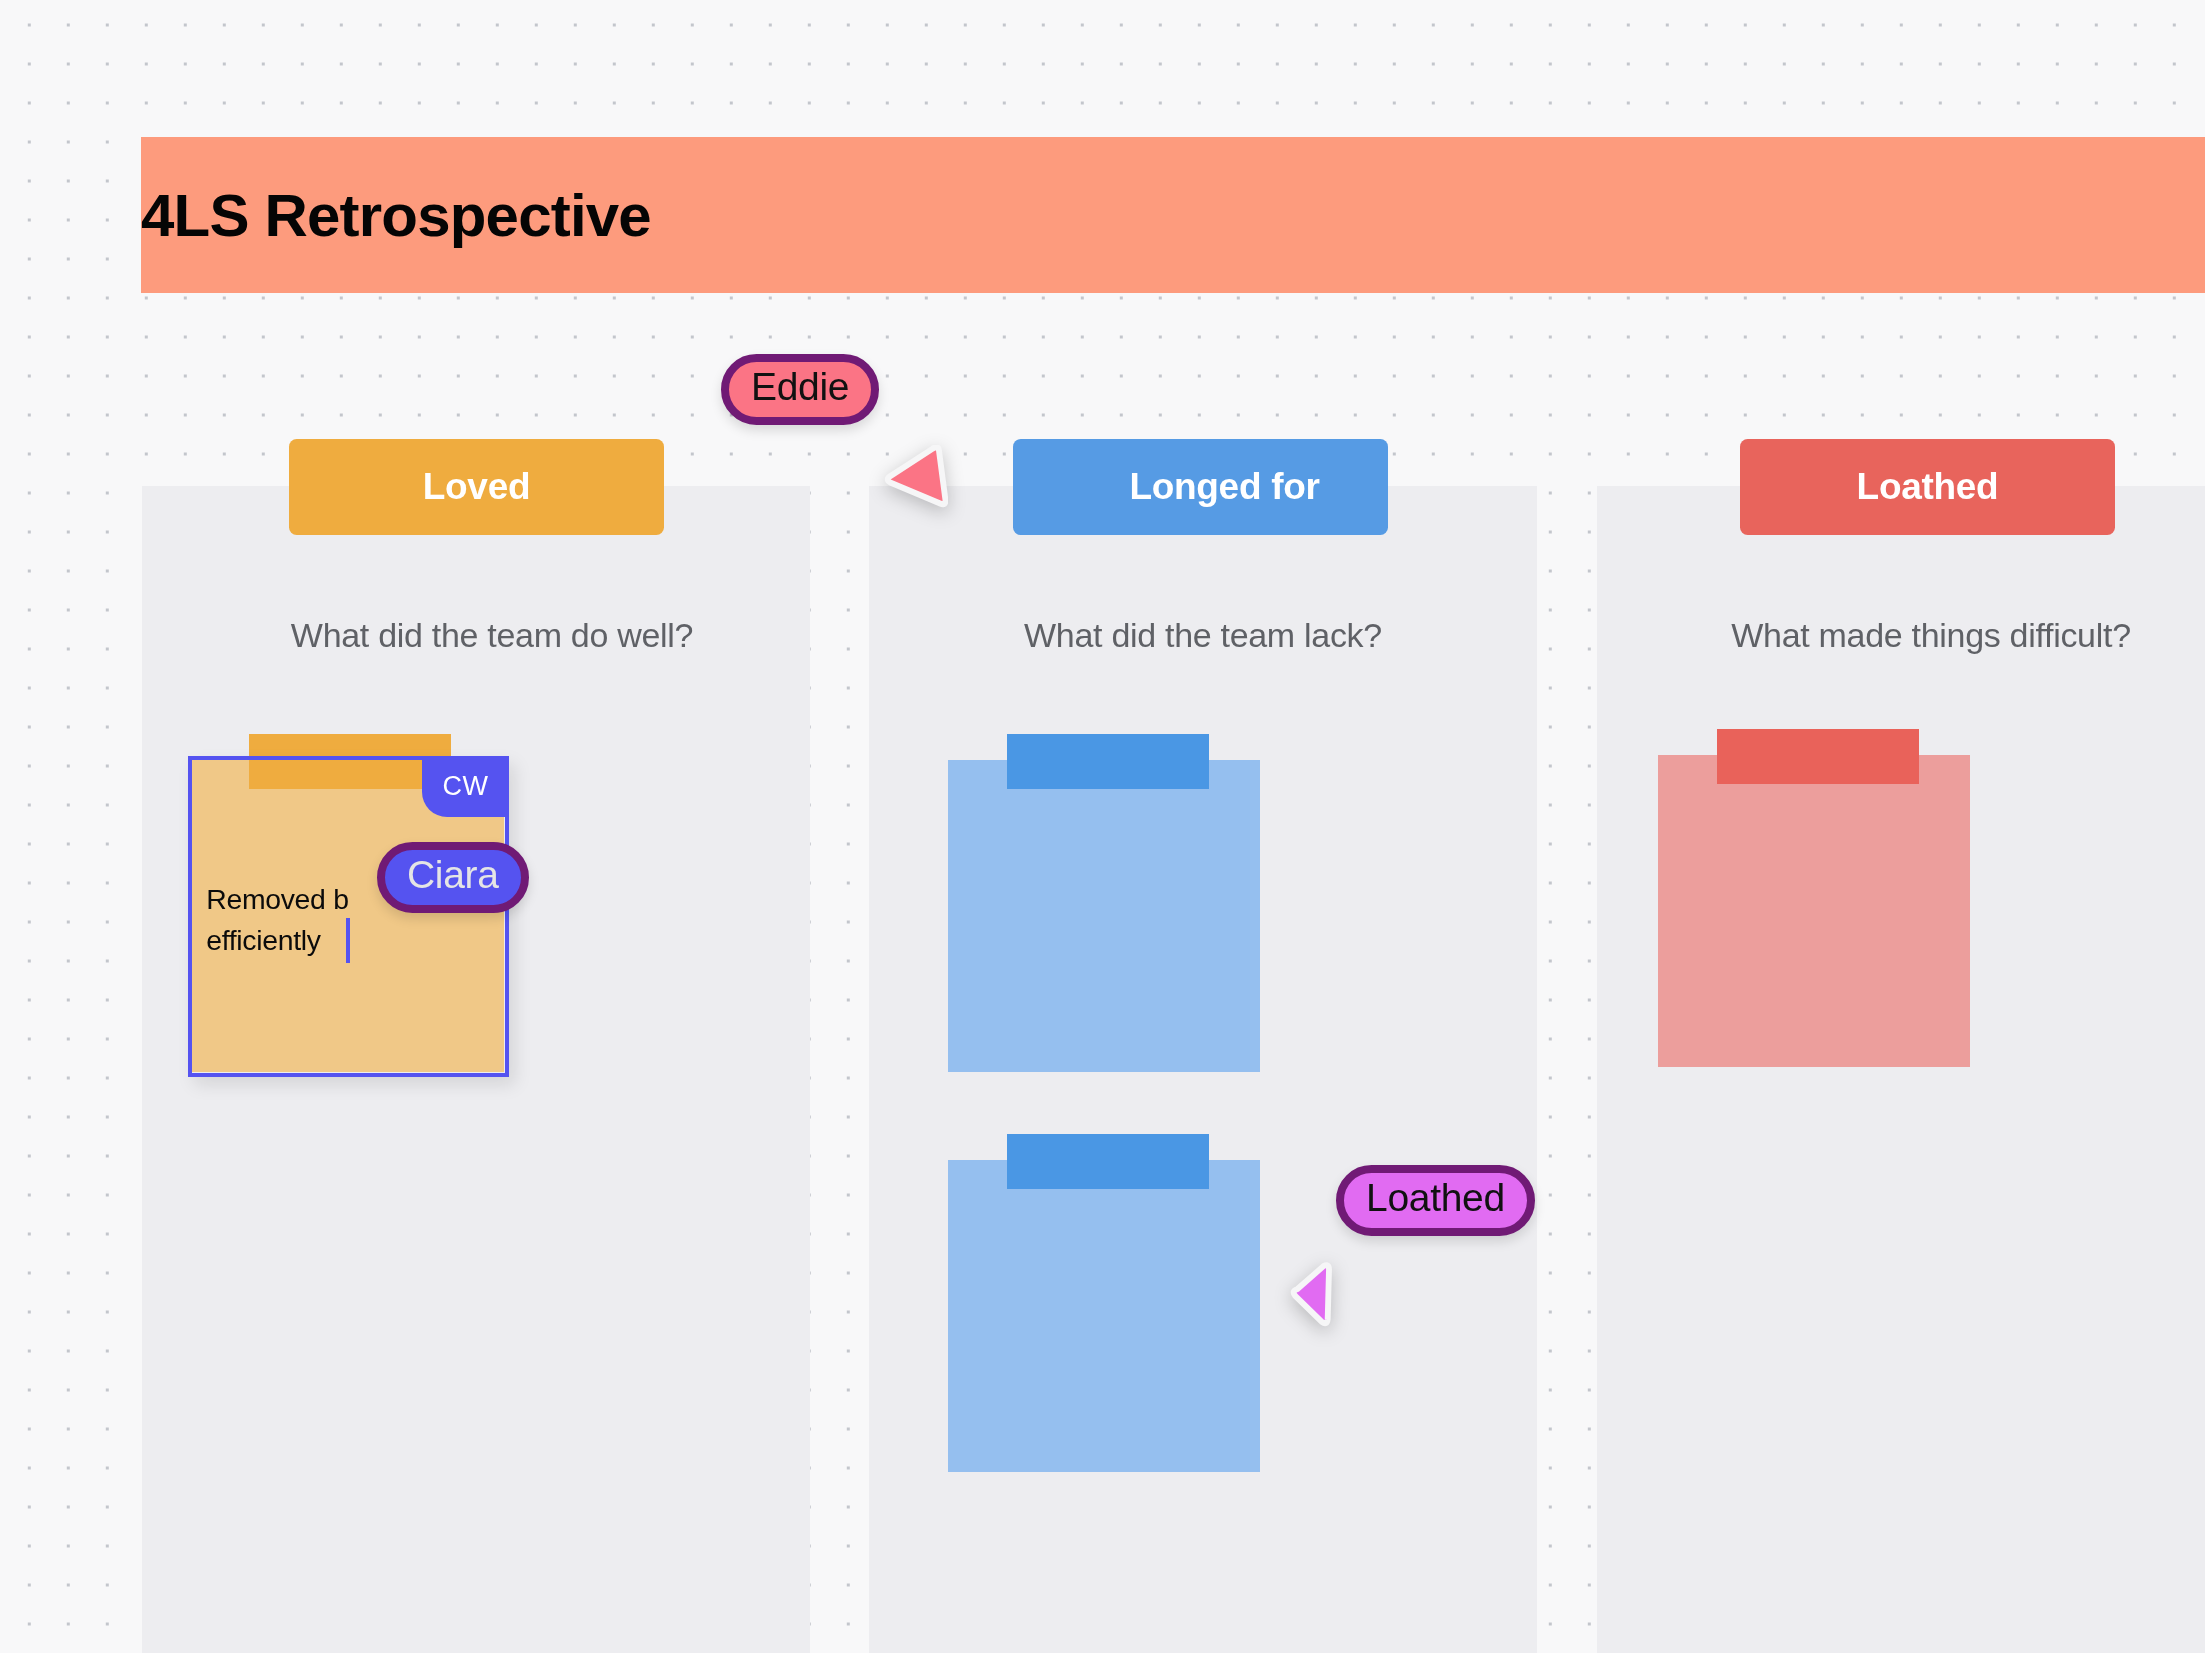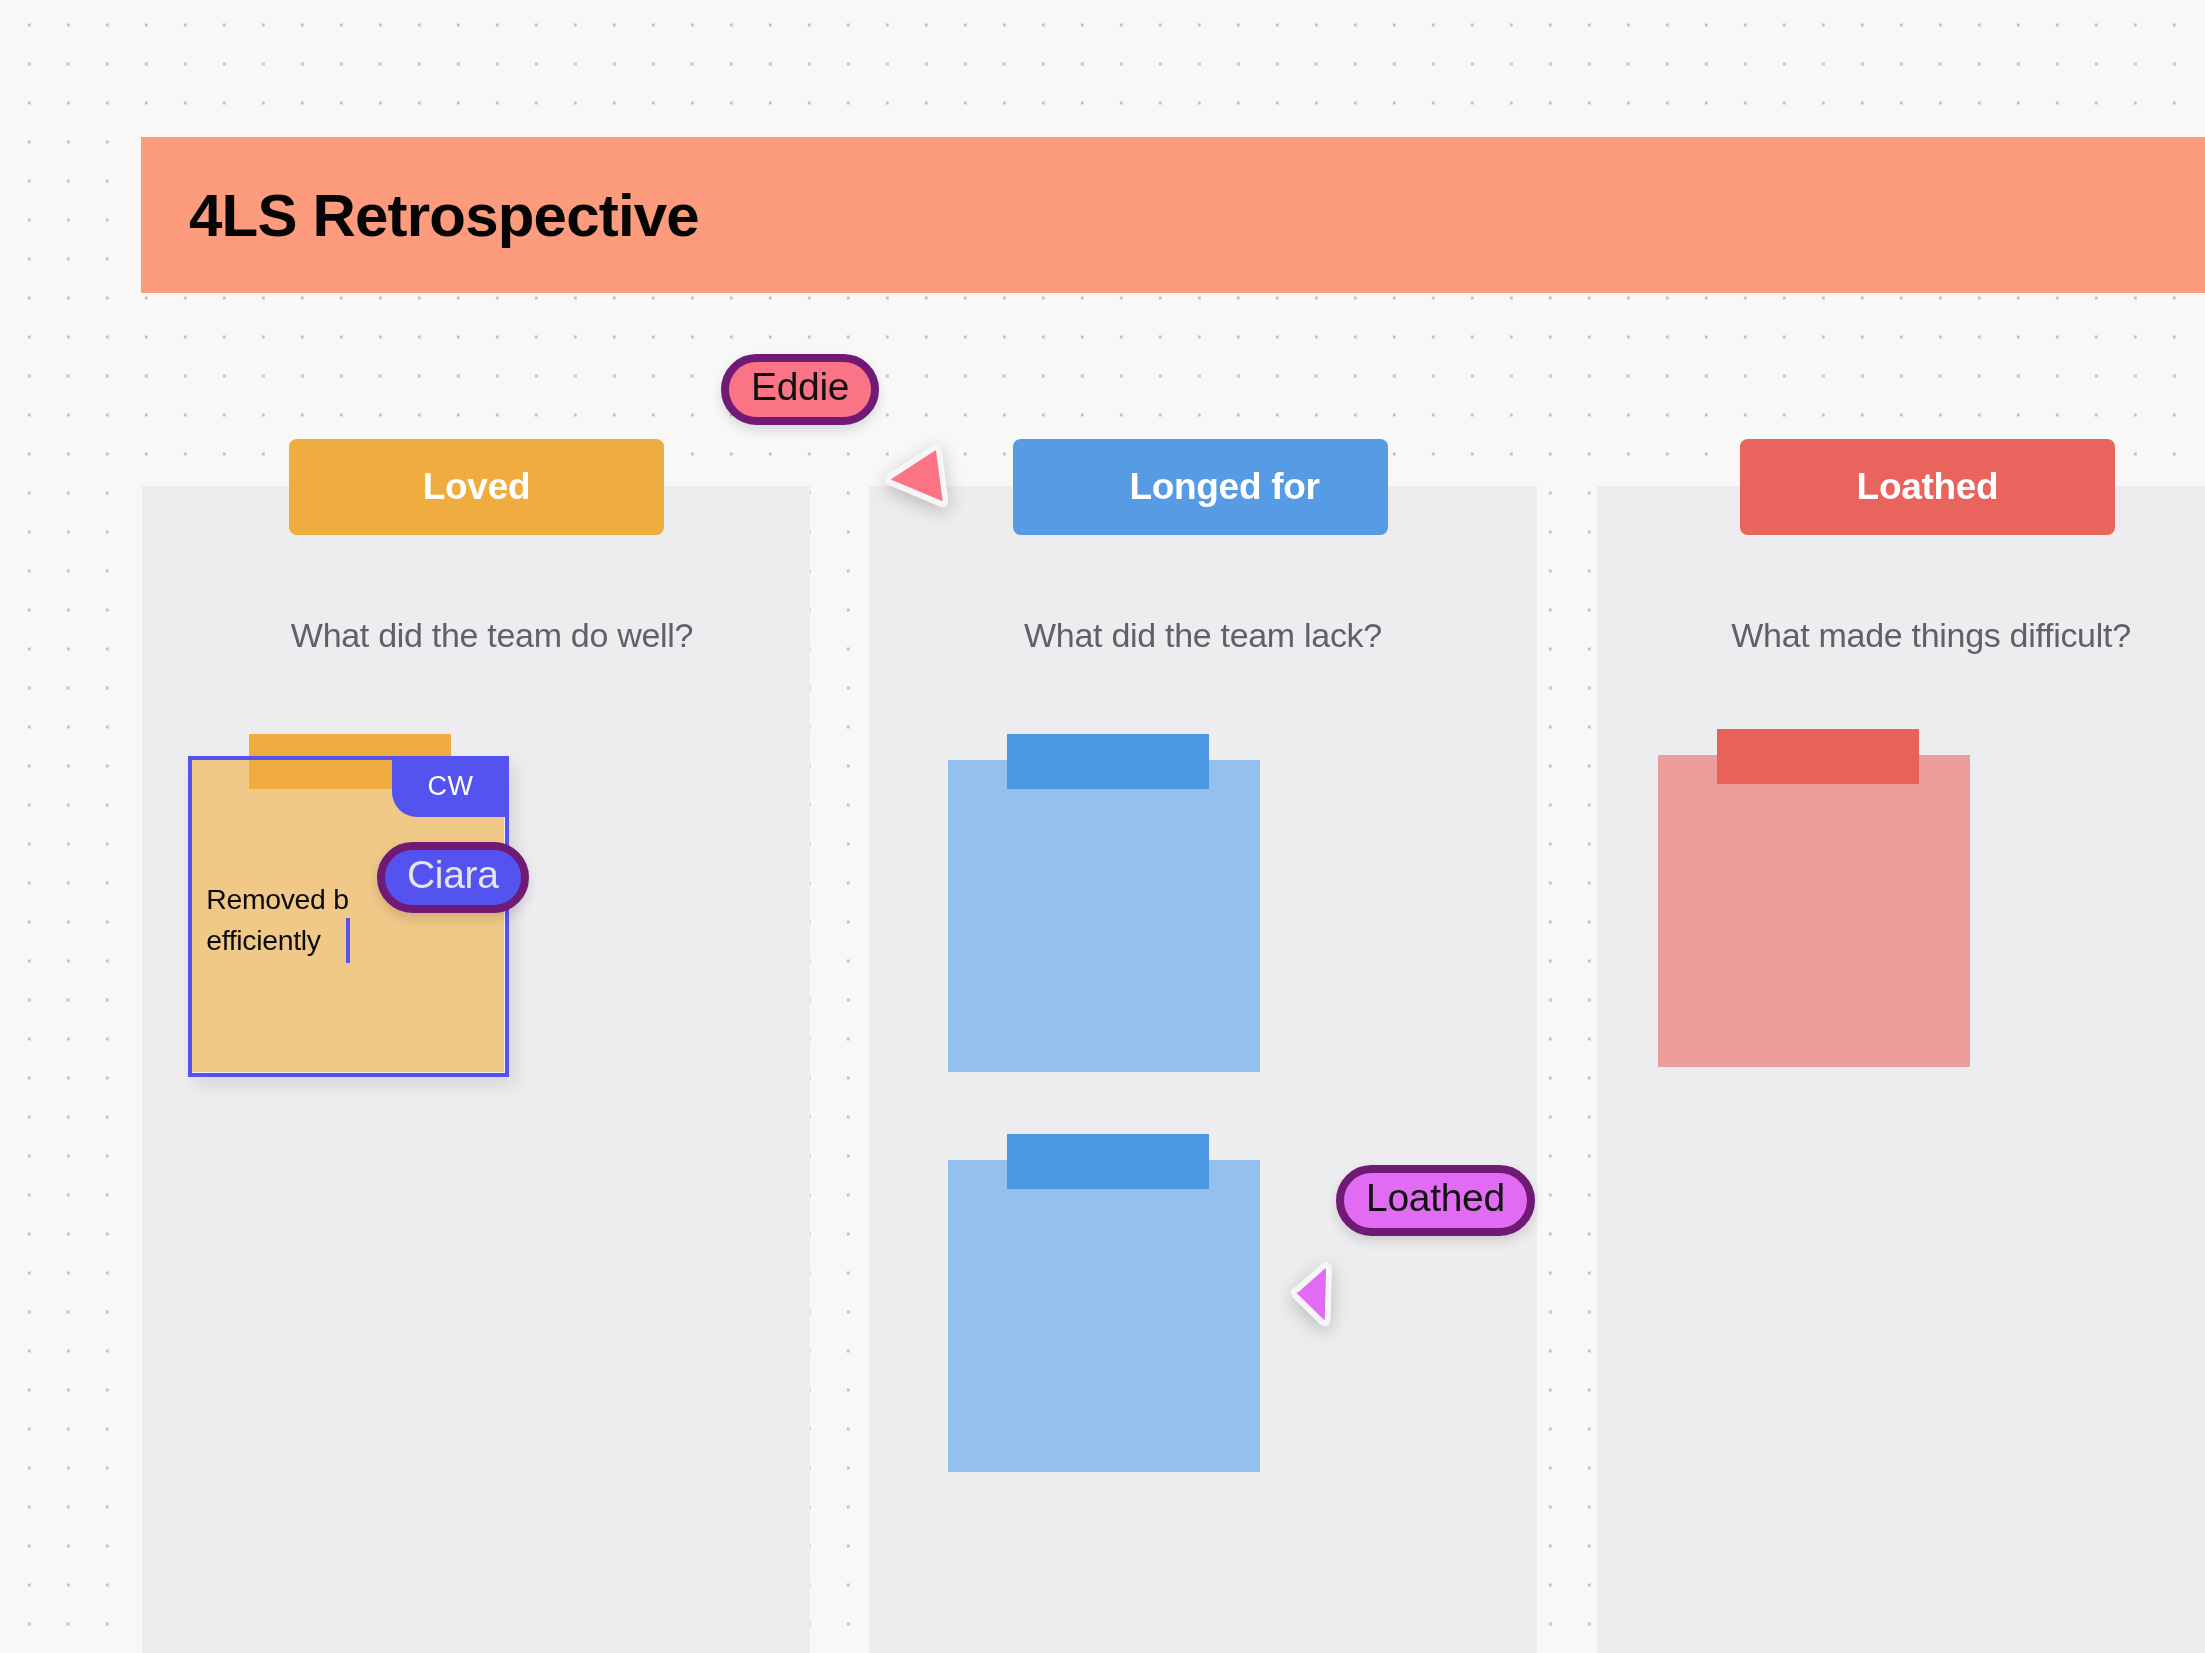--- a/index.html
+++ b/index.html
@@ -36,21 +36,20 @@
     background: #FD9B7D;
     display: flex;
     align-items: center;
     z-index: 5;
   }
   #title-banner .title-text {
     font-size: 60px;
     font-weight: bold;
     color: #050505;
     letter-spacing: -0.8px;
-    margin-left: 48px;
     white-space: nowrap;
   }
 
   
   .column {
     position: absolute;
     top: 486px;
     width: 668px;
     height: 1170px;
     background: #ededf0;
@@ -175,21 +174,21 @@
     height: 45px;
     background: #5553F0;
     z-index: 6;
   }
 
   
   .avatar-badge {
     position: absolute;
     right: -4.4px;
     top: -4.4px;
-    width: 116px;
+    width: 86px;
     height: 61px;
     background: #5553F0;
     border-radius: 0 0 0 25px;
     display: flex;
     align-items: center;
     justify-content: center;
     z-index: 9;
     margin-left: 20px;
   }
   .avatar-badge span {

